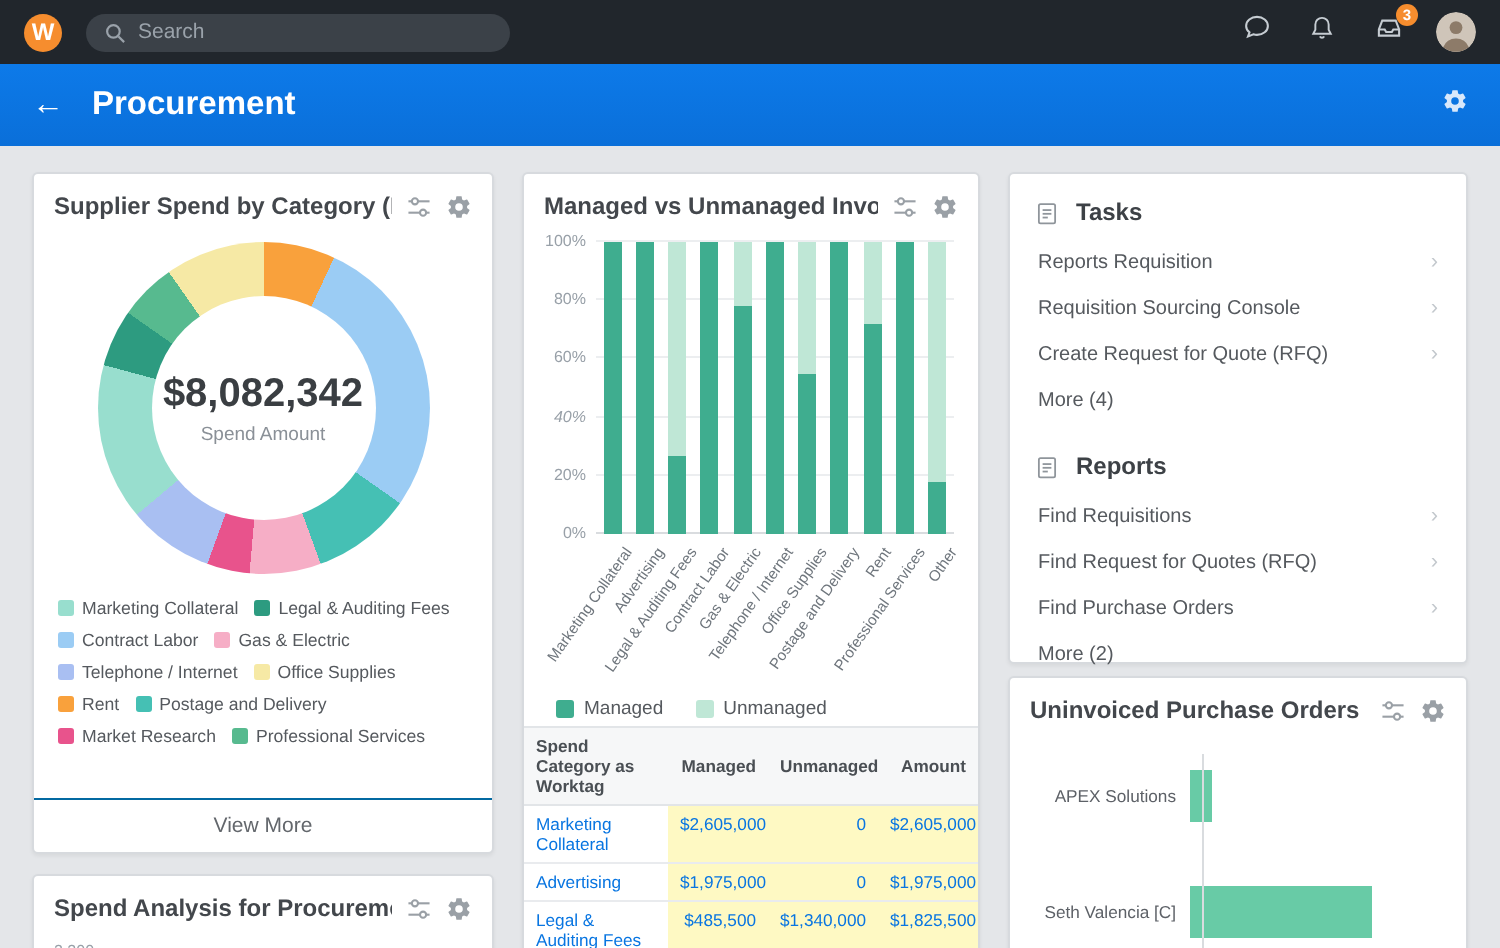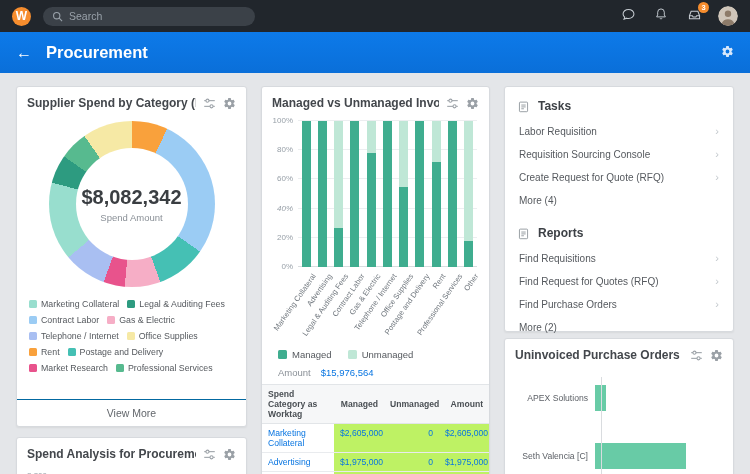--- a/index.html
+++ b/index.html
@@ -58,21 +58,21 @@
 .mlegend .li{display:flex;align-items:center;gap:5px}
 .mlegend .sw{width:9px;height:9px}
 .amount-row{padding:4px 16px 6px;font-size:9.5px;color:#8a9097}
 .amount-row .amt{color:#0875e1;margin-left:10px;cursor:pointer}
 
 
 .mtable{width:100%;border-collapse:collapse;font-size:8.6px;table-layout:fixed}
 .mtable th{background:#f6f7f8;color:#4a4f54;font-weight:bold;text-align:left;padding:4px 6px;border-top:1px solid #e2e5e8;border-bottom:1px solid #e2e5e8;overflow:hidden;white-space:normal}
 .mtable th.num{text-align:right}
 .mtable td{padding:4px 6px;border-bottom:1px solid #e9ebee;color:#0875e1;vertical-align:top;cursor:pointer}
-.mtable td.num{text-align:right;background:#bef264}
+.mtable td.num{text-align:right;background:#fef9c3}
 
 
 .panel-sec{padding:8px 12px 2px}
 .sec-head{display:flex;align-items:center;gap:8px;padding:4px 0 7px;font-size:12px;font-weight:bold;color:#3d4146}
 .sec-head .sh-icon{color:#8f959b;display:flex}
 .sec-item{display:flex;align-items:center;justify-content:space-between;padding:6px 2px;font-size:10px;color:#55595e;cursor:pointer}
 .chev{color:#c3c8cd;font-size:11px;line-height:1}
 
 
 .hchart{position:relative;margin:2px 8px 0 4px;padding-top:14px;height:130px}
@@ -306,23 +306,20 @@
   <div class="mlegend">
       <div class="li">
         <span class="sw" style="background: rgb(63, 173, 143);"></span>
         <span>Managed</span>
       </div>
       <div class="li">
         <span class="sw" style="background: rgb(191, 231, 214);"></span>
         <span>Unmanaged</span>
       </div>
     </div>
-  <div class="amount-row">
-    <span>Amount</span><span class="amt">$15,976,564</span>
-  </div>
   <table class="mtable">
     <colgroup>
         <col style="width:72px">
         <col style="width:50px">
         <col style="width:55px">
         <col style="width:50px">
       </colgroup>
     <thead>
         <tr>
           <th>Spend Category as Worktag</th>
@@ -386,21 +383,21 @@
             <rect x="3" y="2.6" width="10" height="11.8" rx="1"></rect>
             <line x1="5.3" y1="6.2" x2="10.7" y2="6.2"></line>
             <line x1="5.3" y1="8.5" x2="10.7" y2="8.5"></line>
             <line x1="5.3" y1="10.8" x2="8.5" y2="10.8"></line>
           </svg>
         </span>
       <span>Tasks</span>
     </div>
     <div>
         <div class="sec-item">
-          <span>Labor Requisition</span>
+          <span>Reports Requisition</span>
           <span class="chev">›</span>
         </div>
         <div class="sec-item">
           <span>Requisition Sourcing Console</span>
           <span class="chev">›</span>
         </div>
         <div class="sec-item">
           <span>Create Request for Quote (RFQ)</span>
           <span class="chev">›</span>
         </div>

